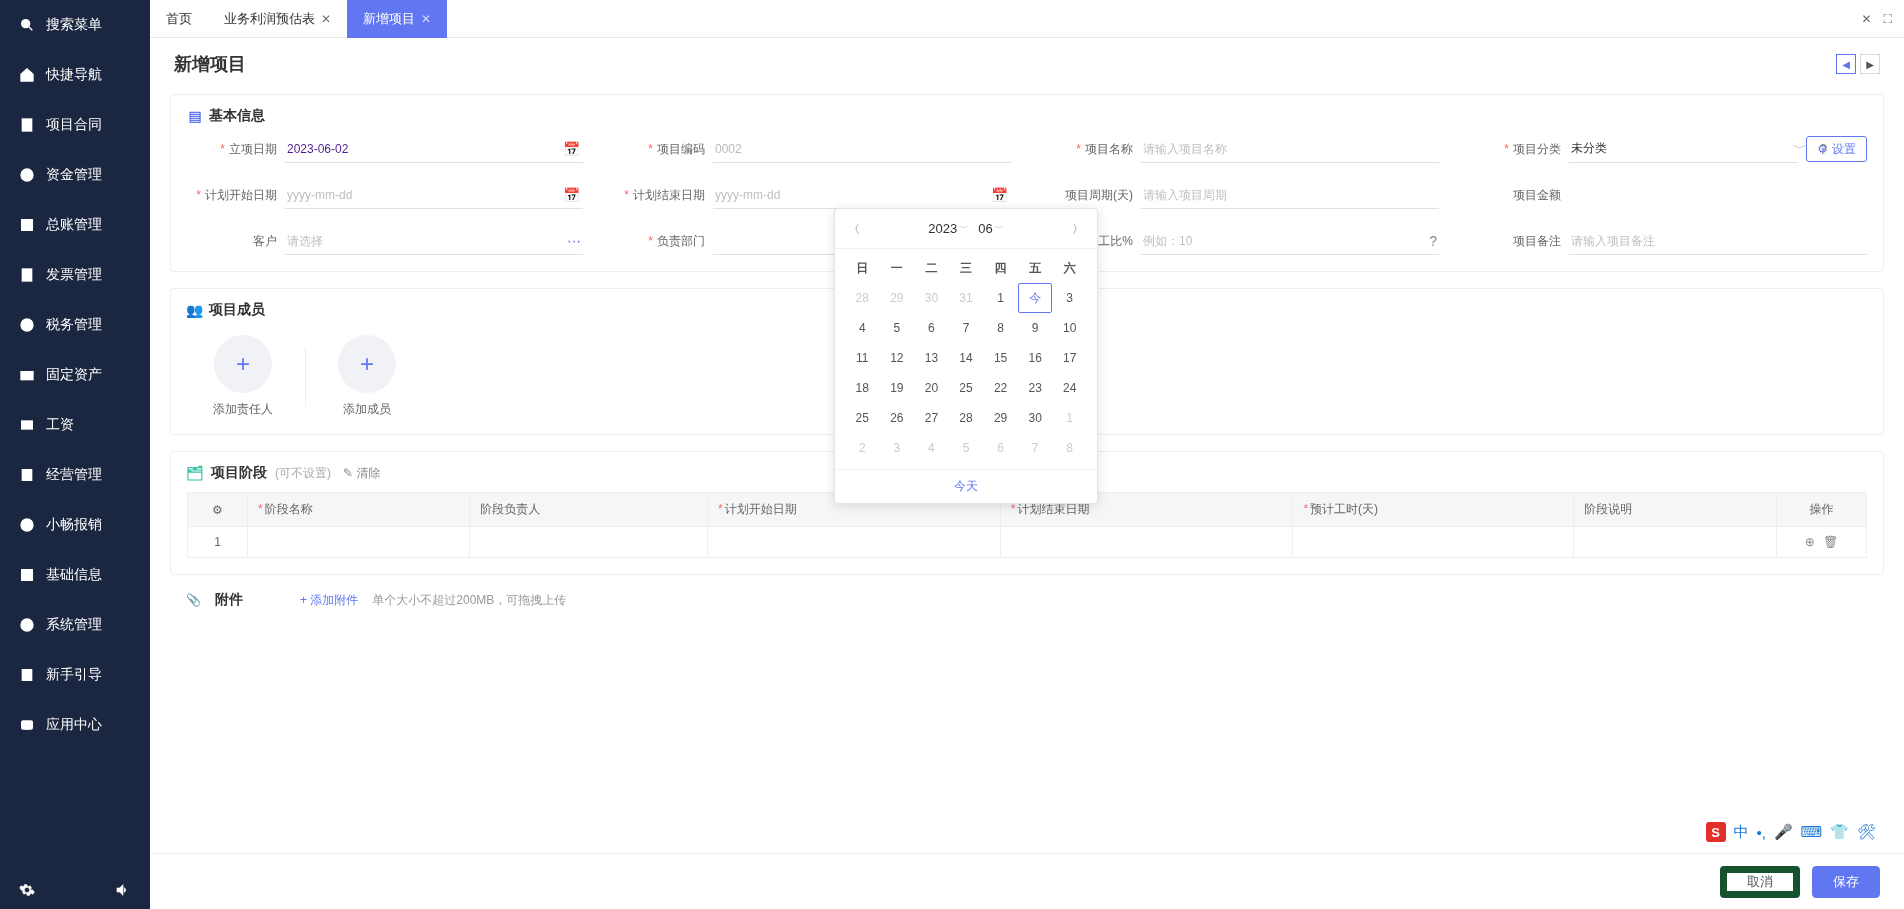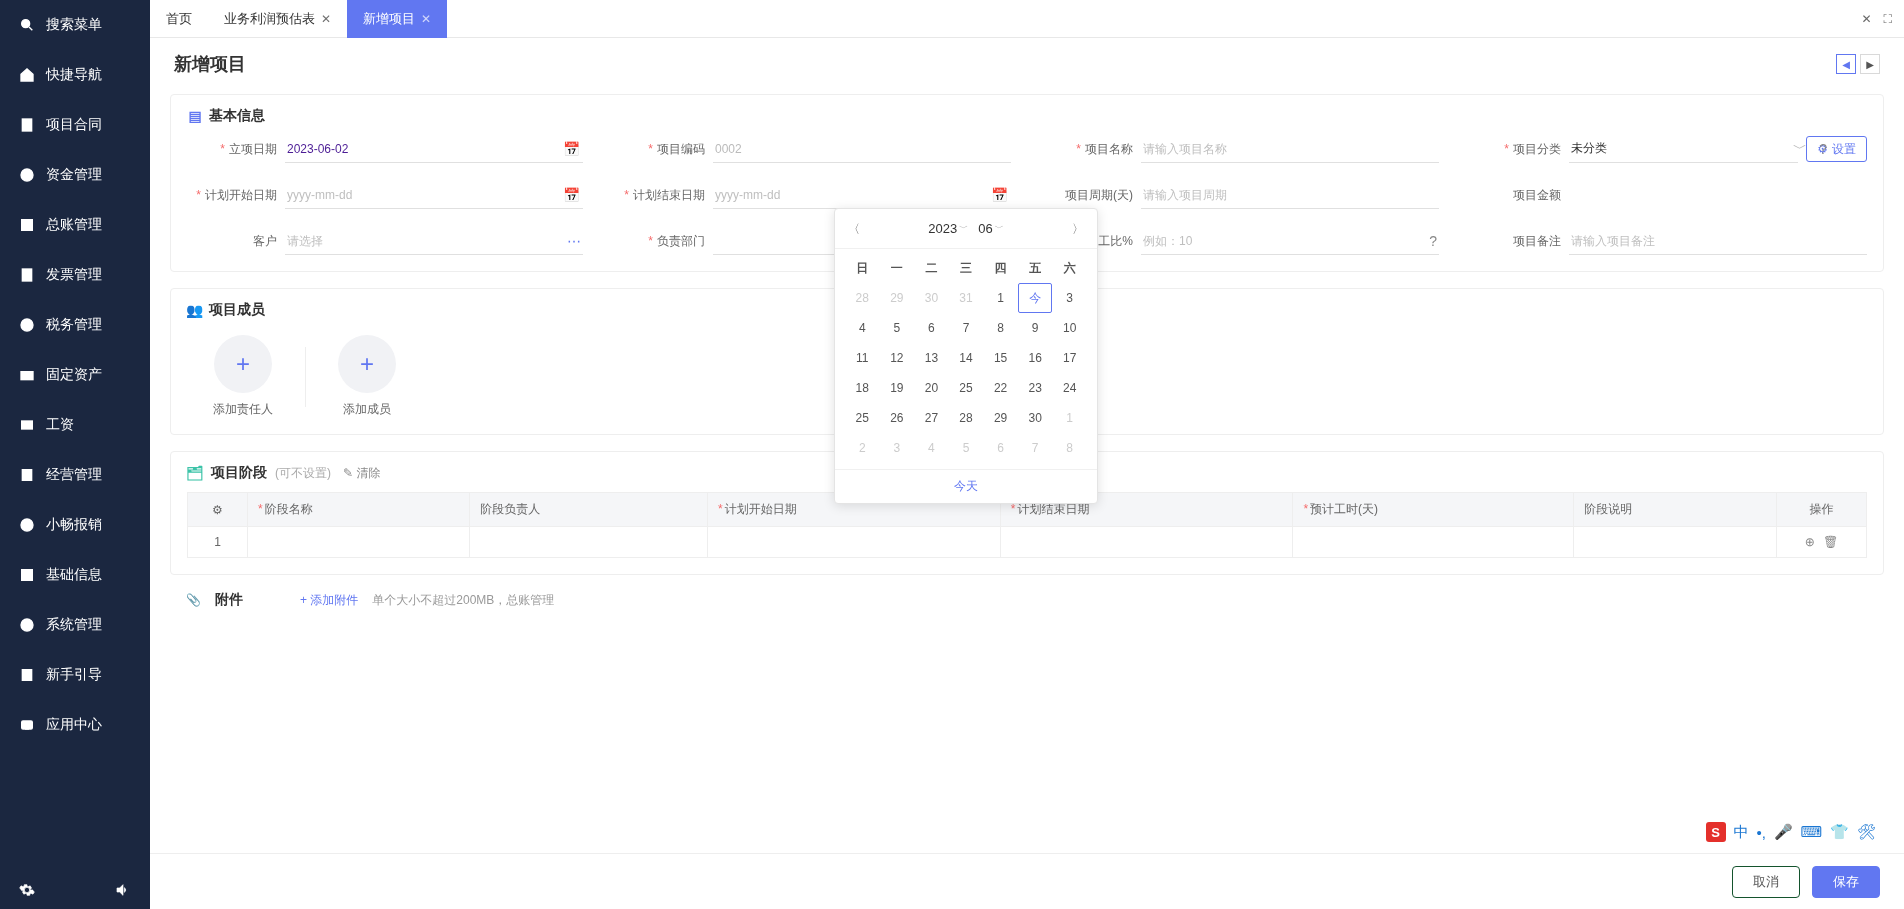--- a/index.html
+++ b/index.html
@@ -81,21 +81,21 @@
   .op-icon { color:#888; margin:0 4px; cursor:pointer; }
 
   
   .attach-row { display:flex; align-items:center; gap:14px; font-size:12px; }
   .attach-add { color:#6177f1; cursor:pointer;margin-left:43px; }
   .attach-tip { color:#999; }
 
   
   .footer { position:absolute; left:150px; right:0; bottom:0; height:56px; border-top:1px solid #eee; display:flex; align-items:center; justify-content:flex-end; padding:0 24px; gap:12px; background:#fff; z-index:4; }
   .btn { height:32px; padding:0 20px; border-radius:4px; font-size:13px; cursor:pointer; }
-  .btn.ghost { background:#fff; border:1px solid #14532d; color:#555;text-align:right; }
+  .btn.ghost { background:#fff; border:7px solid #14532d; color:#555;text-align:right; }
   .btn.primary { background:#6177f1; border:1px solid #6177f1; color:#fff; }
 
   
   .imebar { position:absolute; right:28px; bottom:64px; height:26px; display:flex; align-items:center; gap:8px; z-index:20; }
   .ime-logo { width:20px; height:20px; background:#e4302b; color:#fff; font-weight:bold; display:flex; align-items:center; justify-content:center; border-radius:3px; font-size:13px; }
   .ime-icn { color:#1a76d2; font-size:15px; }
 </style>
 </head>
 <body>
 
@@ -398,21 +398,21 @@
         </tr>
           </tbody>
       </table>
     </div>
 
     <div class="panel" style="border:none;padding-top:0;">
       <div class="attach-row">
         <span class="pi" style="color:#8a7af0;">📎</span>
         <b style="font-size:14px;">附件</b>
         <span class="attach-add">+ 添加附件</span>
-        <span class="attach-tip">单个大小不超过200MB，总账管理</span>
+        <span class="attach-tip">单个大小不超过200MB，可拖拽上传</span>
       </div>
     </div>
 
     <div class="datepicker">
       <div class="dp-head">
         <div class="dp-nav left">〈</div>
         <div class="dp-ym">
           <span>
               <span>2023</span>
               <span class="caret">﹀</span>

